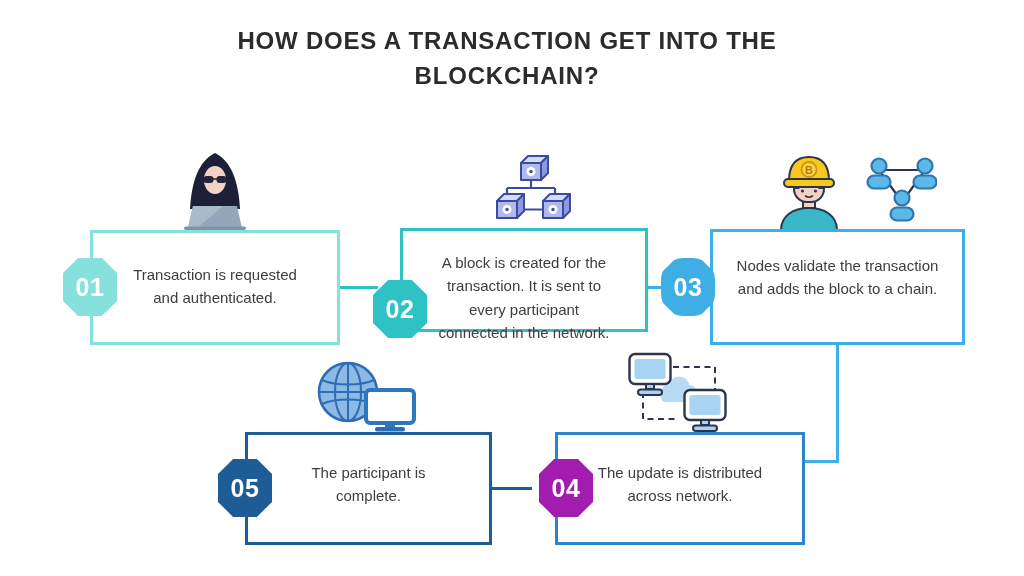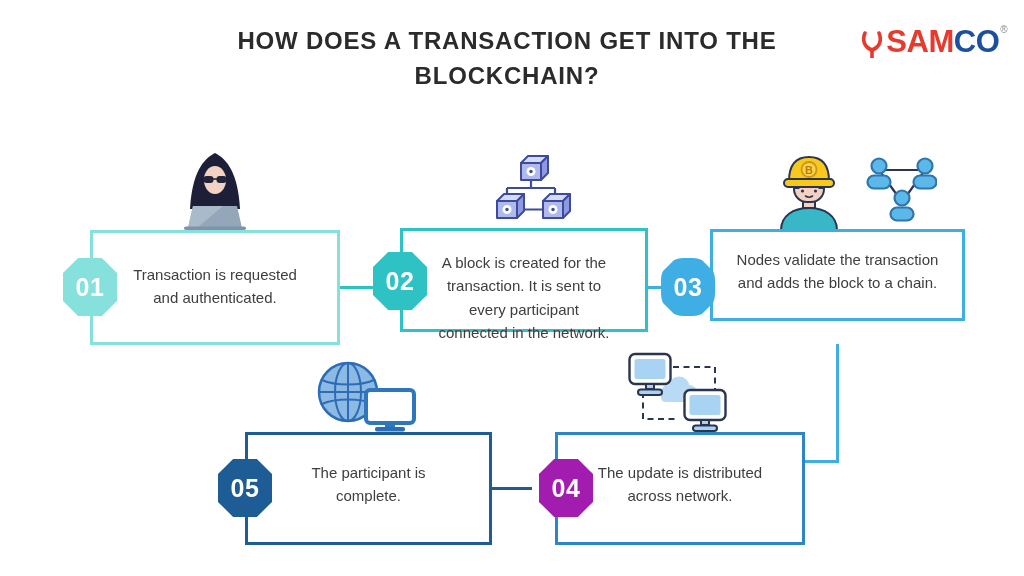--- a/index.html
+++ b/index.html
@@ -46,32 +46,20 @@
   
   .conn{position:absolute;}
   .c1{background:#2fc2c5;} .c3{background:#3faee4;} .c5{background:#1e5c95;}
 </style>
 </head>
 <body>
 
 <div class="abs title">HOW DOES A TRANSACTION GET INTO THE BLOCKCHAIN?</div>
 
 <div class="abs logo">
-  <div class="logo-row">
-    <span style="margin-top:6px;margin-right:2px;">
-      <svg width="24" height="28" viewBox="0 0 24 28">
-        <path d="M5 3 C2 10 4 17 12 20" stroke="#e63a2e" stroke-width="3.6" fill="none" stroke-linecap="round"></path>
-        <path d="M19 3 C22 10 20 17 12 20" stroke="#e63a2e" stroke-width="3.6" fill="none" stroke-linecap="round"></path>
-        <path d="M12 20 L12 27" stroke="#e63a2e" stroke-width="3.6" fill="none" stroke-linecap="round"></path>
-      </svg>
-    </span>
-    <span class="logo-sam">SAM</span>
-    <span class="logo-co">CO</span>
-    <span class="logo-reg">®</span>
-  </div>
 </div>
 
 <div class="conn c1" style="left:340px;top:286px;width:38px;height:3px;"></div>
 <div class="conn c3" style="left:648px;top:286px;width:40px;height:3px;"></div>
 <div class="conn c3" style="left:836px;top:344px;width:3px;height:119px;"></div>
 <div class="conn c3" style="left:805px;top:460px;width:34px;height:3px;"></div>
 <div class="conn c5" style="left:490px;top:487px;width:42px;height:3px;"></div>
 
 <div class="abs" style="left:177px;top:151px;">
   <svg width="76" height="80" viewBox="0 0 76 80">
@@ -183,25 +171,25 @@
 <div class="abs step-box b1" style="left:90px;top:230px;width:250px;height:115px;padding-top:30px;">
   <div class="step-text" style="max-width:190px;">Transaction is requested and authenticated.</div>
 </div>
 <div class="abs badge bg1" style="left:63px;top:258px;">
   <span>01</span>
 </div>
 
 <div class="abs step-box b2" style="left:400px;top:228px;width:248px;height:104px;padding-top:20px;">
   <div class="step-text" style="max-width:182px;">A block is created for the transaction. It is sent to every participant connected in the network.</div>
 </div>
-<div class="abs badge bg2" style="left:373px;top:252px;">
+<div class="abs badge bg2" style="left:373px;top:280px;">
   <span>02</span>
 </div>
 
-<div class="abs step-box b3" style="left:710px;top:229px;width:255px;height:92px;padding-top:16px;">
+<div class="abs step-box b3" style="left:710px;top:229px;width:255px;height:116px;padding-top:22px;">
   <div class="step-text" style="max-width:225px;">Nodes validate the transaction and adds the block to a chain.</div>
 </div>
 <div class="abs badge bg3" style="left:661px;top:258px;border-radius:22px;">
   <span>03</span>
 </div>
 
 <div class="abs step-box b5" style="left:245px;top:432px;width:247px;height:113px;padding-top:26px;">
   <div class="step-text" style="max-width:150px;">The participant is complete.</div>
 </div>
 <div class="abs badge bg5" style="left:218px;top:459px;">

